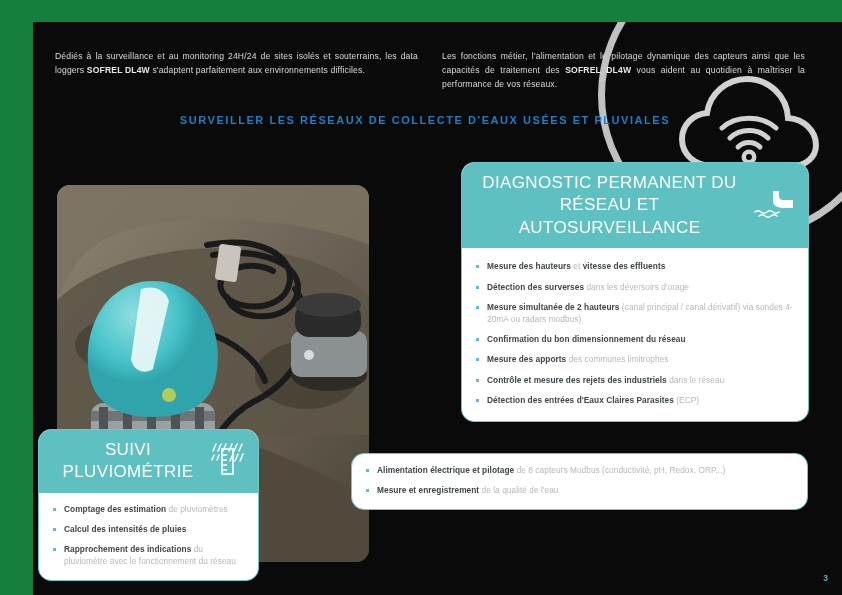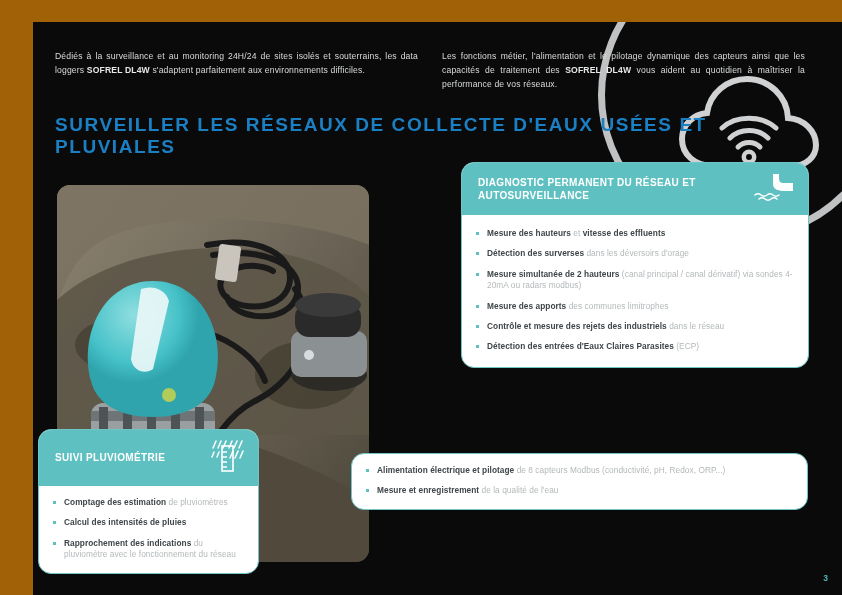--- a/index.html
+++ b/index.html
@@ -5,21 +5,21 @@
   * { box-sizing: border-box; margin: 0; padding: 0; }
   html, body {
     width: 842px; height: 595px;
     background: #ffffff;
     font-family: "Liberation Sans", sans-serif;
     overflow: hidden;
   }
   #page {
     position: relative;
     width: 842px; height: 595px;
-    background: #a16207;
+    background: #15803d;
   }
   
   #slide {
     position: absolute;
     left: 33px; top: 22px;
     width: 809px; height: 573px;
     background: #0a0a0a;
     overflow: hidden;
   }
   
@@ -51,22 +51,23 @@
     line-height: 1.65;
     text-align: justify;
     letter-spacing: .15px;
   }
   .intro-col p b { font-weight: 700; color: #e6e8e9; }
 
   .slide-title {
     position: absolute;
     left: 22px; top: 92px;
     width: 740px;
+    text-align: center;
     color: #1b7fc4;
-    font-size: 19px;
+    font-size: 11px;
     font-weight: 700;
     letter-spacing: 1.55px;
   }
 
   
   .photo {
     position: absolute;
     left: 24px; top: 163px;
     width: 312px; height: 377px;
     border-radius: 13px;
@@ -84,24 +85,25 @@
   }
   .card-head {
     background: #5fc0c1;
     color: #ffffff;
     display: flex;
     align-items: center;
     justify-content: space-between;
     padding: 9px 13px 9px 16px;
   }
   .card-head h3 {
-    font-size: 10px;
-    font-weight: 700;
+    font-size: 17px;
+    font-weight: 400;
     letter-spacing: .35px;
     line-height: 1.32;
+    text-align: center;
   }
   .card-head .hicon { flex: 0 0 auto; margin-left: 10px; }
   .card-body { padding: 11px 15px 12px 14px; border-radius: 31px; }
   .card-body ul { list-style: none; }
   .card-body li {
     position: relative;
     padding-left: 11px;
     margin-bottom: 8.5px;
     font-size: 8.3px;
     line-height: 1.42;
@@ -244,20 +246,21 @@
               <path d="M8 27 q3 -2.4 6 0 q3 2.4 6 0 q3 -2.4 6 0"></path>
             </g>
           </svg>
         </span>
       </div>
       <div class="card-body">
         <ul>
             <li><b>Mesure des hauteurs</b> et <b>vitesse des effluents</b></li>
             <li><b>Détection des surverses</b> dans les déversoirs d'orage</li>
             <li><b>Mesure simultanée de 2 hauteurs</b> (canal principal / canal dérivatif) via sondes 4-20mA ou radars modbus)</li>
+            <li><b>Confirmation du bon dimensionnement du réseau</b></li>
             <li><b>Mesure des apports</b> des communes limitrophes</li>
             <li><b>Contrôle et mesure des rejets des industriels</b> dans le réseau</li>
             <li><b>Détection des entrées d'Eaux Claires Parasites</b> (ECP)</li>
           </ul>
       </div>
     </div>
 
     <div class="card" id="card-pluvio">
       <div class="card-head">
         <h3>SUIVI PLUVIOMÉTRIE</h3>

